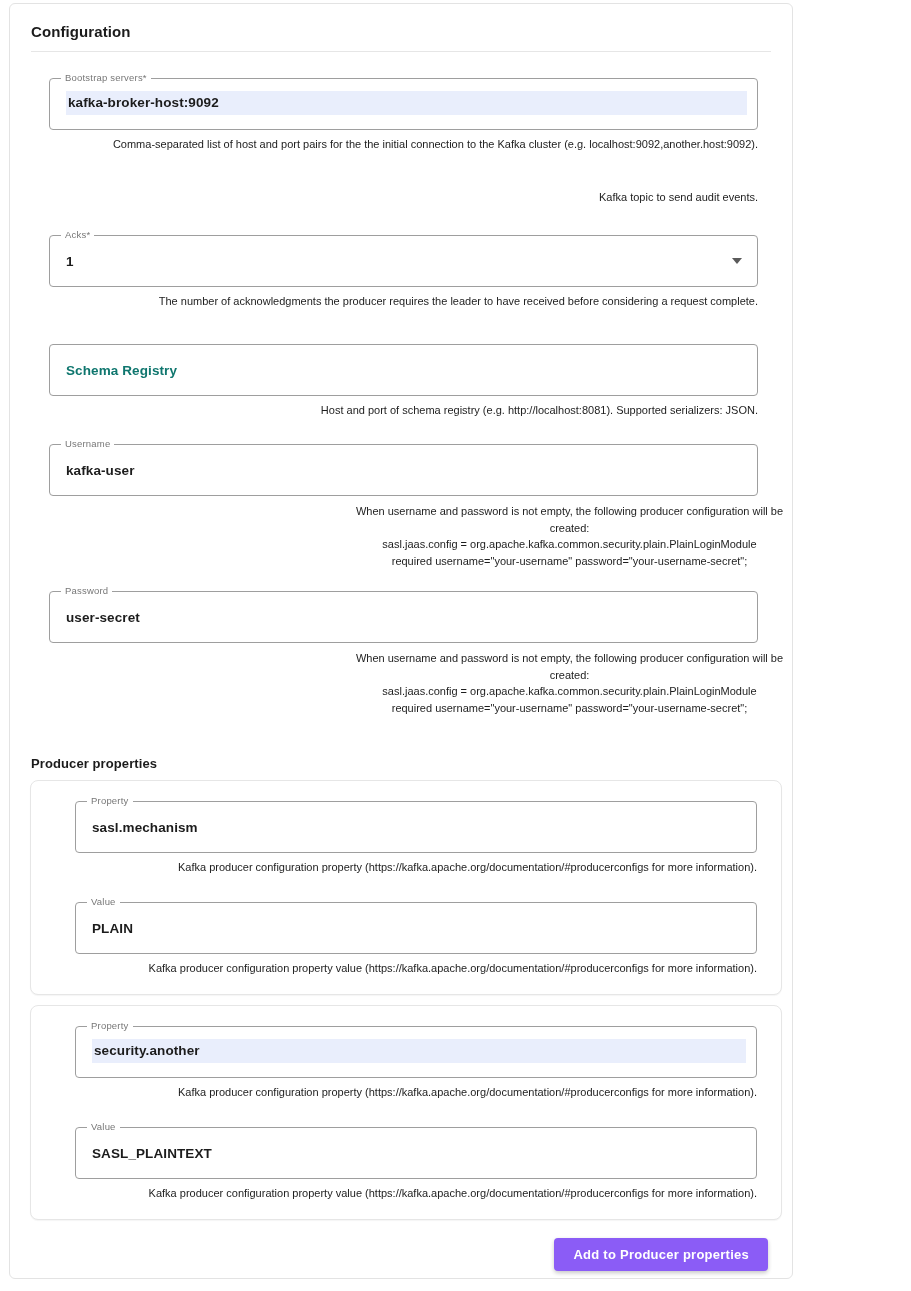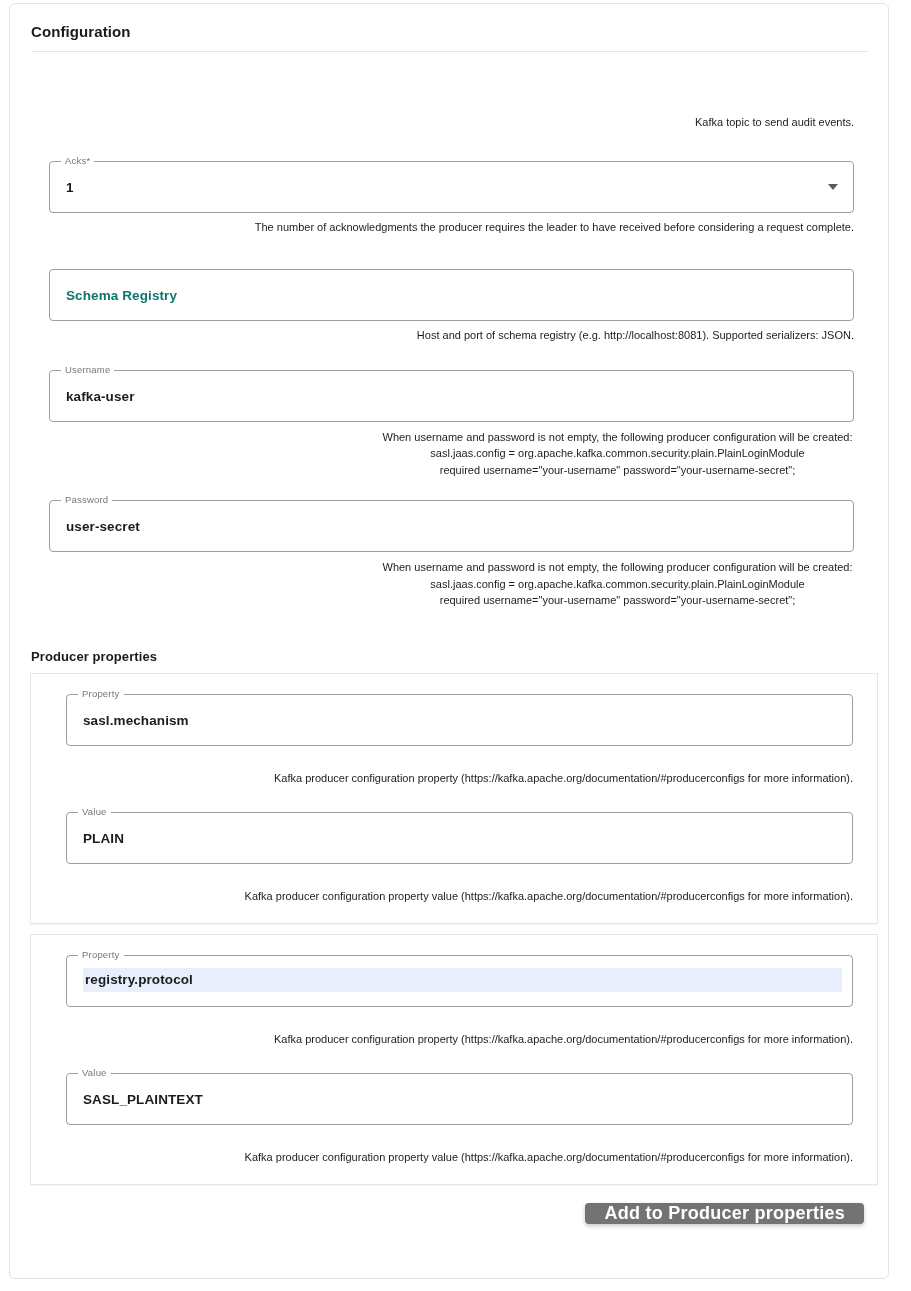--- a/index.html
+++ b/index.html
@@ -17,21 +17,21 @@
     background: #fff;
     padding: 0;
     position: relative;
   }
 
   
   .outer-card {
     position: absolute;
     left: 9px;
     top: 3px;
-    width: 880px;
+    width: 784px;
     height: 1276px;
     border: 1px solid #e3e3e3;
     border-radius: 6px;
     background: #fff;
     overflow: hidden;
   }
 
   .section-title {
     font-size: 15px;
     font-weight: bold;
@@ -135,61 +135,66 @@
     font-size: 13px;
     font-weight: bold;
     color: #1b1b1b;
     padding: 0 0 0 21px;
     margin-top: 40px;
     letter-spacing: .1px;
   }
   .pp-card {
     margin: 9px 10px 0 20px;
     border: 1px solid #e6e6e6;
-    border-radius: 0;
-    background: #fff;
-    padding: 20px 0 18px 7px;
+    border-radius: 8px;
+    background: #fff;
+    padding: 20px 0 18px 16px;
     box-shadow: 0 1px 1px rgba(0,0,0,.045);
   }
   .pp-card .mfield { margin: 0 24px 0 28px; }
-  .pp-card .helper { margin: 24px 24px 0 0; }
+  .pp-card .helper { margin: 6px 24px 0 0; }
 
   .btn-row {
     display: flex;
     justify-content: flex-end;
     padding: 18px 24px 0 0;
   }
   .btn-primary {
-    background: #737373;
+    background: #8b5cf6;
     color: #fff;
-    font-size: 18px;
+    font-size: 13px;
     font-weight: bold;
     border: none;
     border-radius: 4px;
-    padding: 0 19px;
+    padding: 9px 19px;
     letter-spacing: .25px;
     cursor: pointer;
     box-shadow: 0 2px 4px rgba(0,0,0,.22);
     font-family: "Liberation Sans", sans-serif;
   }
 </style>
 </head>
 <body>
 
 <div class="page">
   <div class="outer-card">
 
     <div class="section-title">Configuration</div>
     <div class="title-divider"></div>
 
     <div class="form-body">
 
       <div class="sp-26"></div>
 
       <div class="field-block">
+        <div class="mfield">
+          <span class="notch-label">Bootstrap servers*</span>
+          <span class="fvalue hl-wide">kafka-broker-host:9092</span>
+        </div>
+        <div class="helper">Comma-separated list of host and port pairs for the the initial connection to the Kafka cluster (e.g. localhost:9092,another.host:9092).</div>
       </div>
 
       <div class="sp-30"></div>
 
       <div class="field-block">
         <div class="helper">Kafka topic to send audit events.</div>
       </div>
 
       <div class="sp-30"></div>
 
@@ -256,21 +261,21 @@
             <span class="fvalue">PLAIN</span>
           </div>
           <div class="helper">Kafka producer configuration property value (https://kafka.apache.org/documentation/#producerconfigs for more information).</div>
         </div>
       </div>
 
       <div class="pp-card" style="margin-top:10px;">
         <div class="field-block">
           <div class="mfield">
             <span class="notch-label">Property</span>
-            <span class="fvalue hl-wide">registry.protocol</span>
+            <span class="fvalue hl-wide">security.another</span>
           </div>
           <div class="helper">Kafka producer configuration property (https://kafka.apache.org/documentation/#producerconfigs for more information).</div>
         </div>
         <div class="sp-26"></div>
         <div class="field-block">
           <div class="mfield">
             <span class="notch-label">Value</span>
             <span class="fvalue">SASL_PLAINTEXT</span>
           </div>
           <div class="helper">Kafka producer configuration property value (https://kafka.apache.org/documentation/#producerconfigs for more information).</div>

